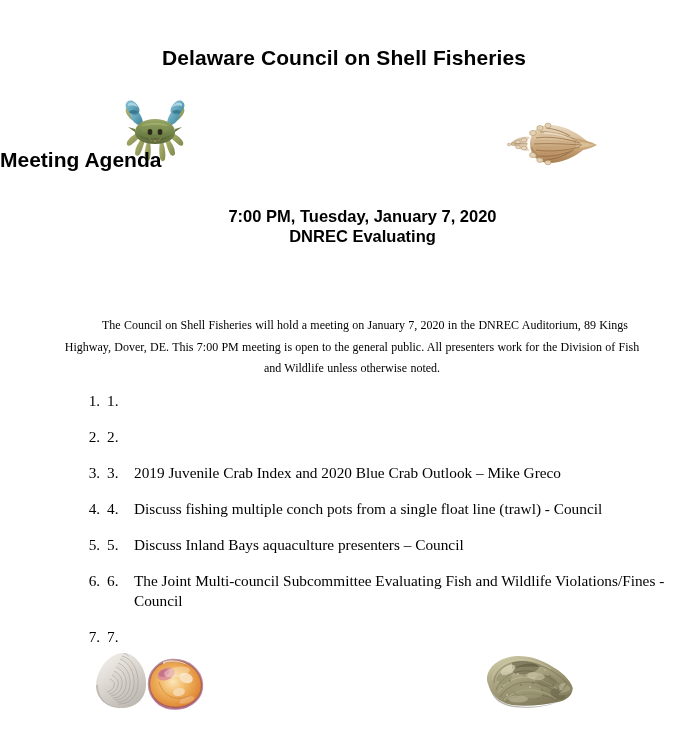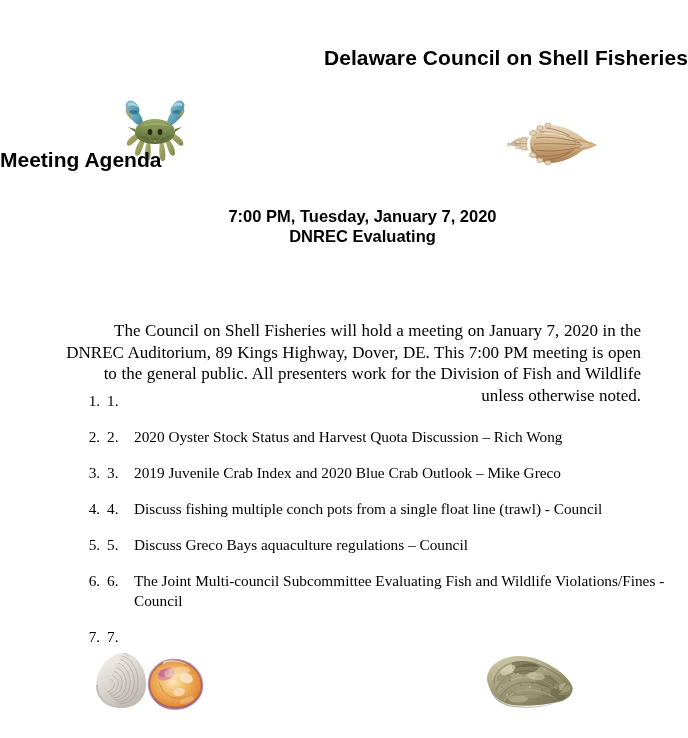--- a/index.html
+++ b/index.html
@@ -23,21 +23,21 @@
     inset: 0;
     background: #ffffff;
   }
 
   
   .doc-title {
     position: absolute;
     left: 0;
     right: 0;
     top: 45px;
-    text-align: right;
+    text-align: center;
     font-family: "Liberation Sans", "DejaVu Sans", sans-serif;
     font-weight: bold;
     font-size: 21px;
     letter-spacing: 0.1px;
     line-height: 26px;
   }
   .agenda-title {
     position: absolute;
     left: 0;
     right: 0;
@@ -64,24 +64,24 @@
     margin-left: 37px;
   }
 
   
   .intro {
     position: absolute;
     left: 63px;
     top: 303px;
     width: 578px;
     font-family: "Liberation Serif", "DejaVu Serif", serif;
-    font-size: 17px;
+    font-size: 12px;
     line-height: 21.5px;
     text-indent: 26px;
-    text-align: right;
+    text-align: center;
     word-spacing: 0.3px;
   }
 
   
   .agenda-list {
     position: absolute;
     left: 64px;
     top: 375px;
     width: 580px;
   }
@@ -262,33 +262,32 @@
   </div>
 
   <p class="intro">The Council on Shell Fisheries will hold a meeting on January 7, 2020 in the DNREC Auditorium, 89 Kings Highway, Dover, DE.  This 7:00 PM meeting is open to the general public.  All presenters work for the Division of Fish and Wildlife unless otherwise noted.</p>
 
   <ol class="agenda-list">
     <li class="agenda-item">
       <span class="num">1.</span>
     </li>
     <li class="agenda-item">
       <span class="num">2.</span>
-      <span class="txt">2020 Oyster Stock Status and Harvest Quota Discussion – Rich Wong</span>
     </li>
     <li class="agenda-item">
       <span class="num">3.</span>
       <span class="txt">2019 Juvenile Crab Index and 2020 Blue Crab Outlook – Mike Greco</span>
     </li>
     <li class="agenda-item">
       <span class="num">4.</span>
       <span class="txt">Discuss fishing multiple conch pots from a single float line (trawl) - Council</span>
     </li>
     <li class="agenda-item">
       <span class="num">5.</span>
-      <span class="txt">Discuss Greco Bays aquaculture regulations – Council</span>
+      <span class="txt">Discuss Inland Bays aquaculture presenters – Council</span>
     </li>
     <li class="agenda-item">
       <span class="num">6.</span>
       <span class="txt">The Joint Multi-council Subcommittee Evaluating Fish and Wildlife Violations/Fines - Council</span>
     </li>
     <li class="agenda-item">
       <span class="num">7.</span>
     </li>
   </ol>
 

